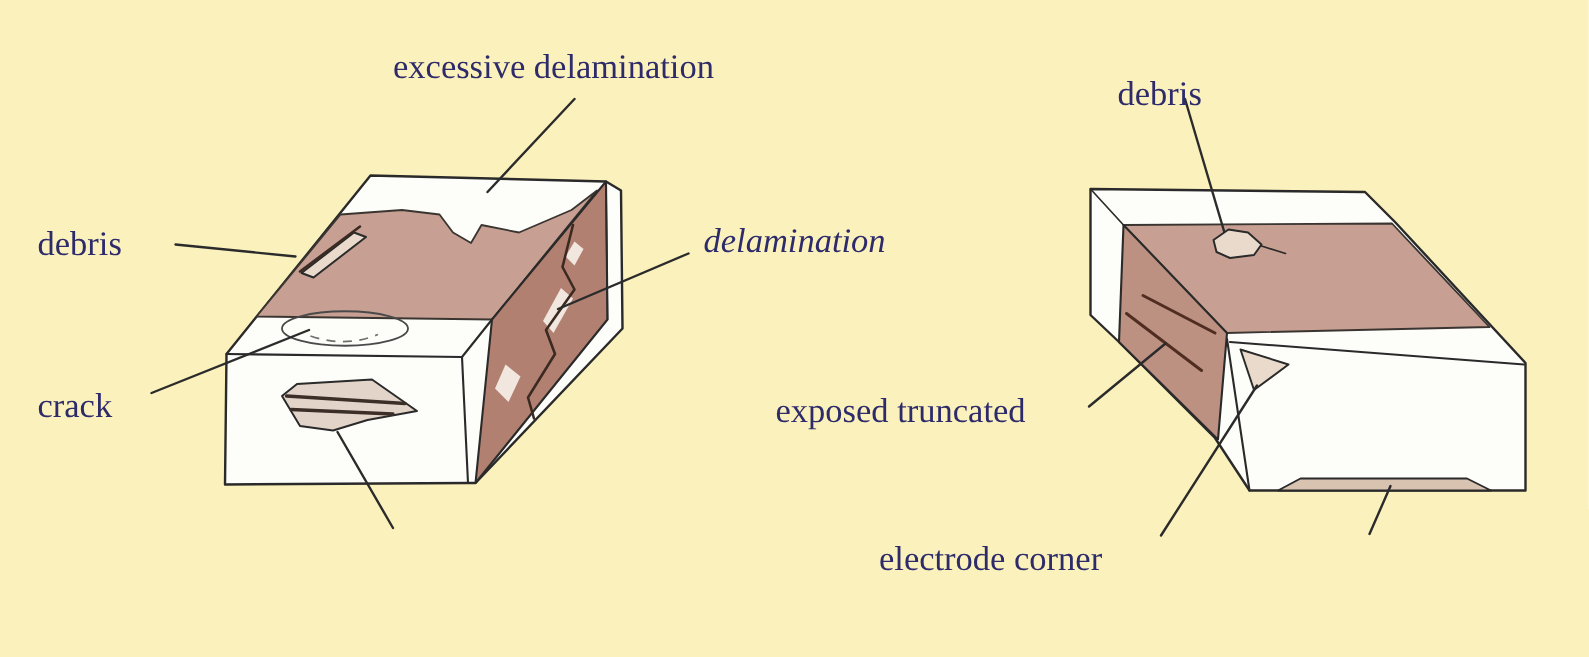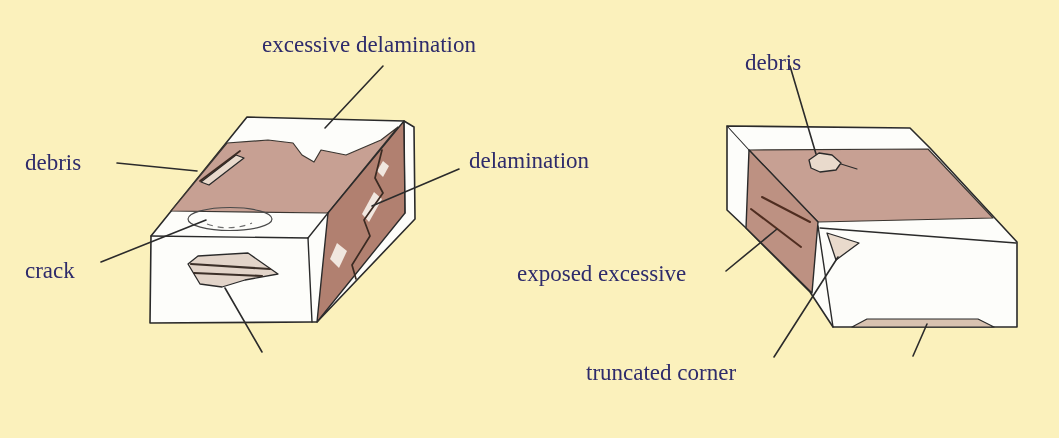--- a/index.html
+++ b/index.html
@@ -16,21 +16,21 @@
     font-family:"Liberation Serif", serif;
   }
   .stage svg{position:absolute; left:0; top:0;}
   .lbl{
     position:absolute; white-space:nowrap;
     font-size:23px; line-height:1.1; color:var(--label-ink);
   }
   .lbl-excessive{left:262px; top:32px;}
   .lbl-crack{left:25px; top:150px;}
   .lbl-bubble{left:25px; top:258px;}
-  .lbl-delam{left:469px; top:148px;}
+  .lbl-delam{left:469px; top:148px;font-style:italic;}
   .lbl-void{left:236px; top:357px;}
   .lbl-debris{left:745px; top:50px;}
   .lbl-exposed{left:517px; top:261px;}
   .lbl-trunc{left:586px; top:360px;}
   .lbl-bare{left:871px; top:360px;}
 
   .face-white{fill:var(--termination-white); stroke:var(--outline); stroke-width:1.6; stroke-linejoin:round;}
   .face-top{fill:var(--ceramic-top); stroke:#3a3530; stroke-width:1.2; stroke-linejoin:round;}
   .face-side-l{fill:var(--ceramic-side-left); stroke:var(--outline); stroke-width:1.4; stroke-linejoin:round;}
   .face-side-r{fill:var(--ceramic-side-right); stroke:var(--outline); stroke-width:1.4; stroke-linejoin:round;}
@@ -115,15 +115,15 @@
       <line class="leader" x1="774" y1="357" x2="838" y2="257"></line>
       <line class="leader" x1="913" y1="356" x2="927" y2="324"></line>
     </g>
   </svg>
 
   <div class="lbl lbl-excessive">excessive delamination</div>
   <div class="lbl lbl-crack">debris</div>
   <div class="lbl lbl-bubble">crack</div>
   <div class="lbl lbl-delam">delamination</div>
   <div class="lbl lbl-debris">debris</div>
-  <div class="lbl lbl-exposed">exposed excessive</div>
-  <div class="lbl lbl-trunc">truncated corner</div>
+  <div class="lbl lbl-exposed">exposed truncated</div>
+  <div class="lbl lbl-trunc">electrode corner</div>
 </div>
 
 </body></html>

